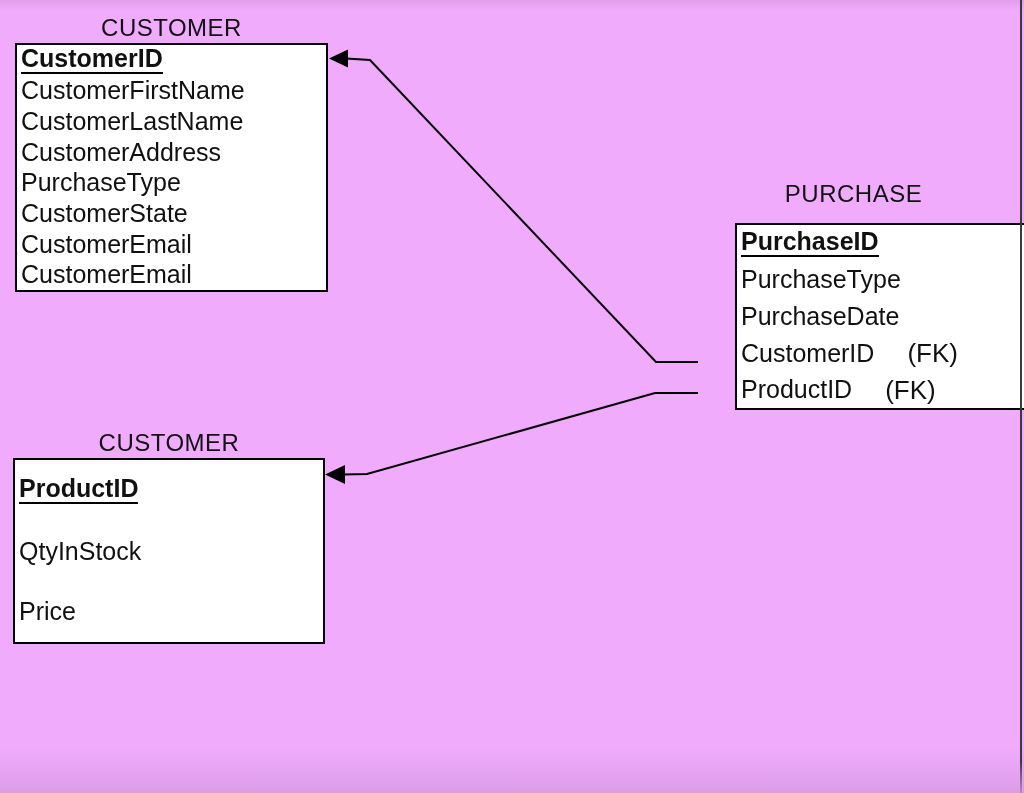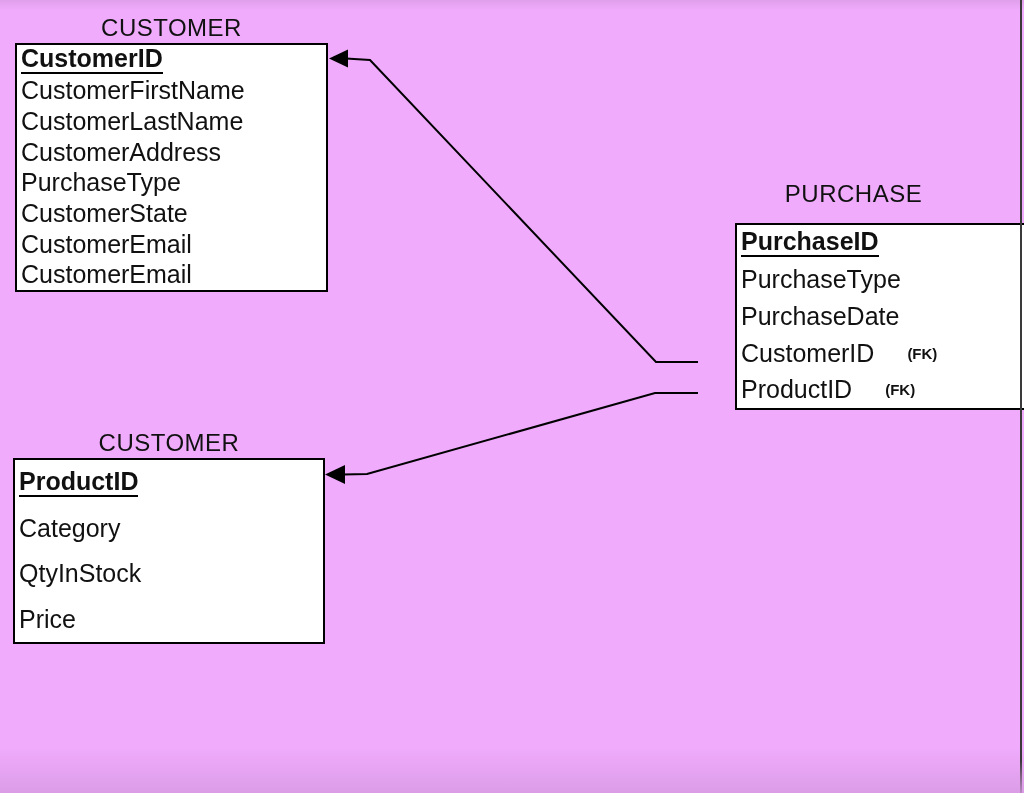--- a/index.html
+++ b/index.html
@@ -50,24 +50,23 @@
   }
   .attr {
     display: inline-block;
   }
   .attr.pk {
     font-weight: bold;
     border-bottom: 2px solid #000000;
     padding-bottom: 1px;
   }
   .fk {
-    font-size: 15px;
+    font-size: 26px;
     margin-left: 33px;
     color: #111111;
-    font-weight: bold;
   }
   .edge-top {
     position: absolute;
     left: 0; top: 0;
     width: 100%; height: 10px;
     background: linear-gradient(to bottom, rgba(0,0,0,0.07), rgba(0,0,0,0));
     pointer-events: none;
   }
   .edge-bottom {
     position: absolute;
@@ -146,23 +145,20 @@
         <span class="fk">(FK)</span>
       </div>
     </div>
 
   <div class="entity-title" style="left:13px; top:428px; width:312px;">CUSTOMER</div>
   <div class="entity-box" style="left:13px; top:458px; width:312px; height:186px;">
       <div class="row">
         <span class="attr pk">ProductID</span>
       </div>
       <div class="row">
-        <span class="attr">Category</span>
-      </div>
-      <div class="row">
         <span class="attr">QtyInStock</span>
       </div>
       <div class="row">
         <span class="attr">Price</span>
       </div>
     </div>
 
   <div class="edge-top"></div>
   <div class="edge-bottom"></div>
   <div class="edge-right"></div>

